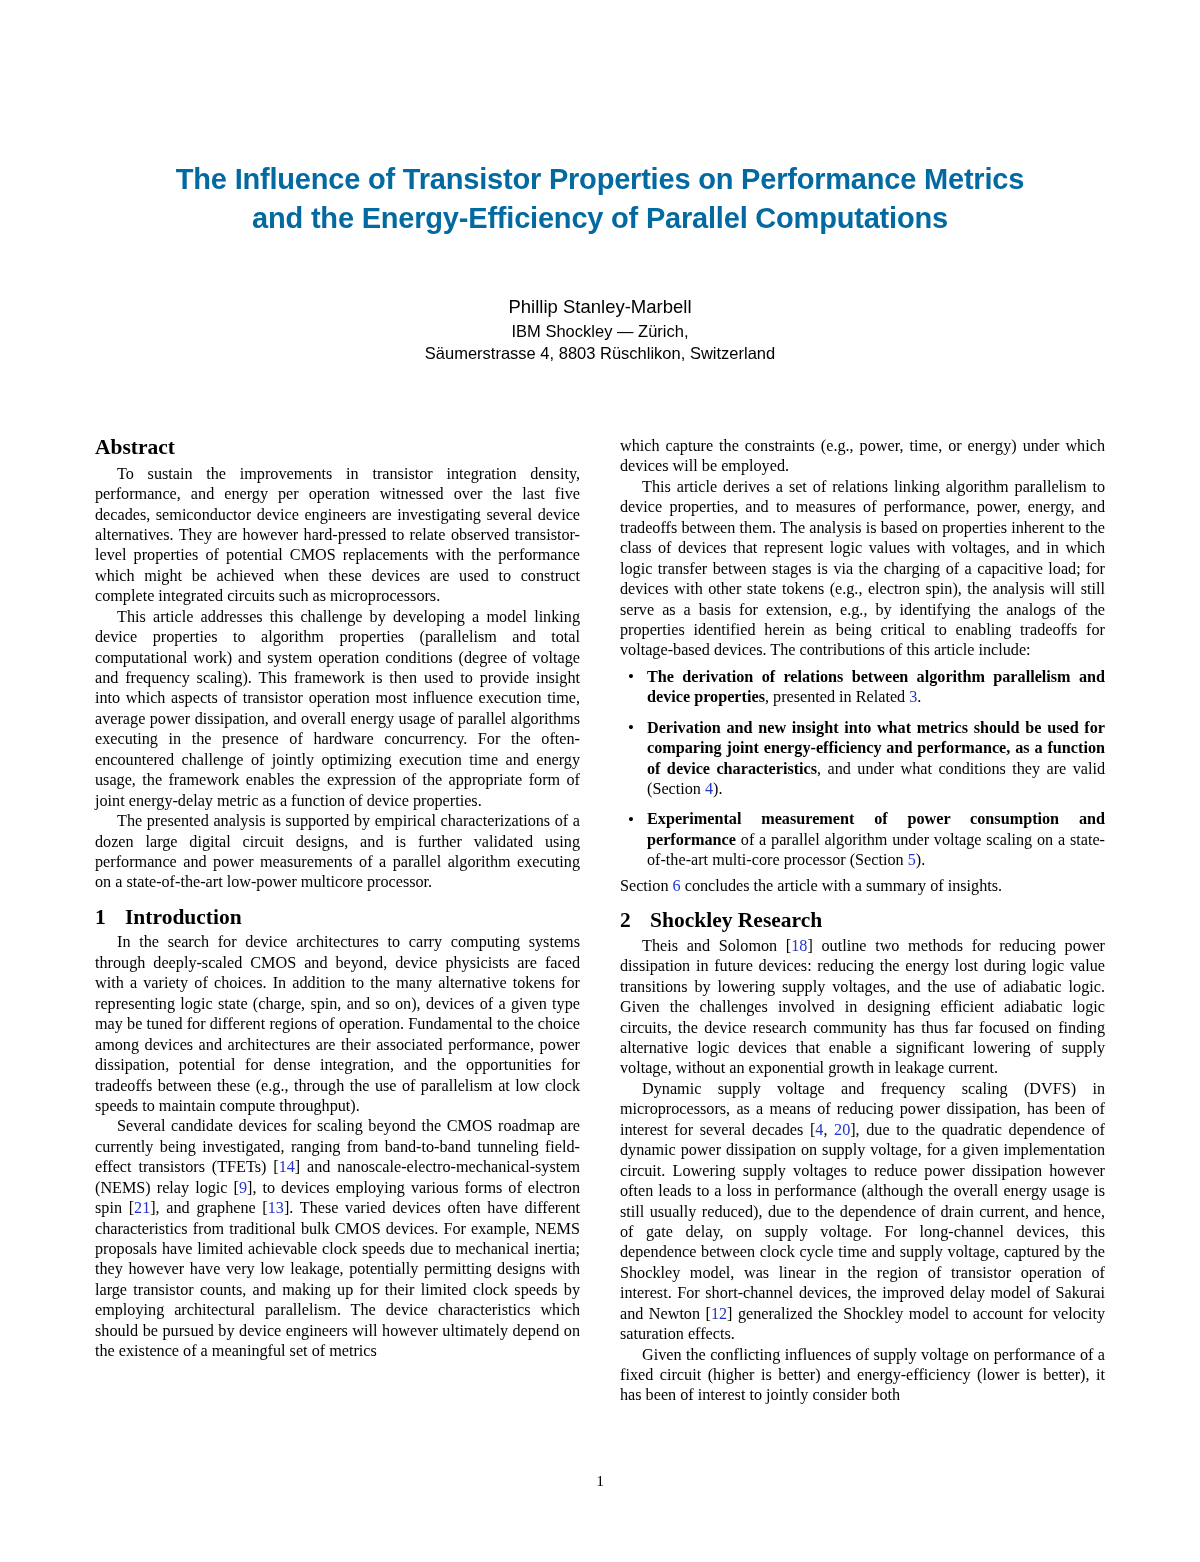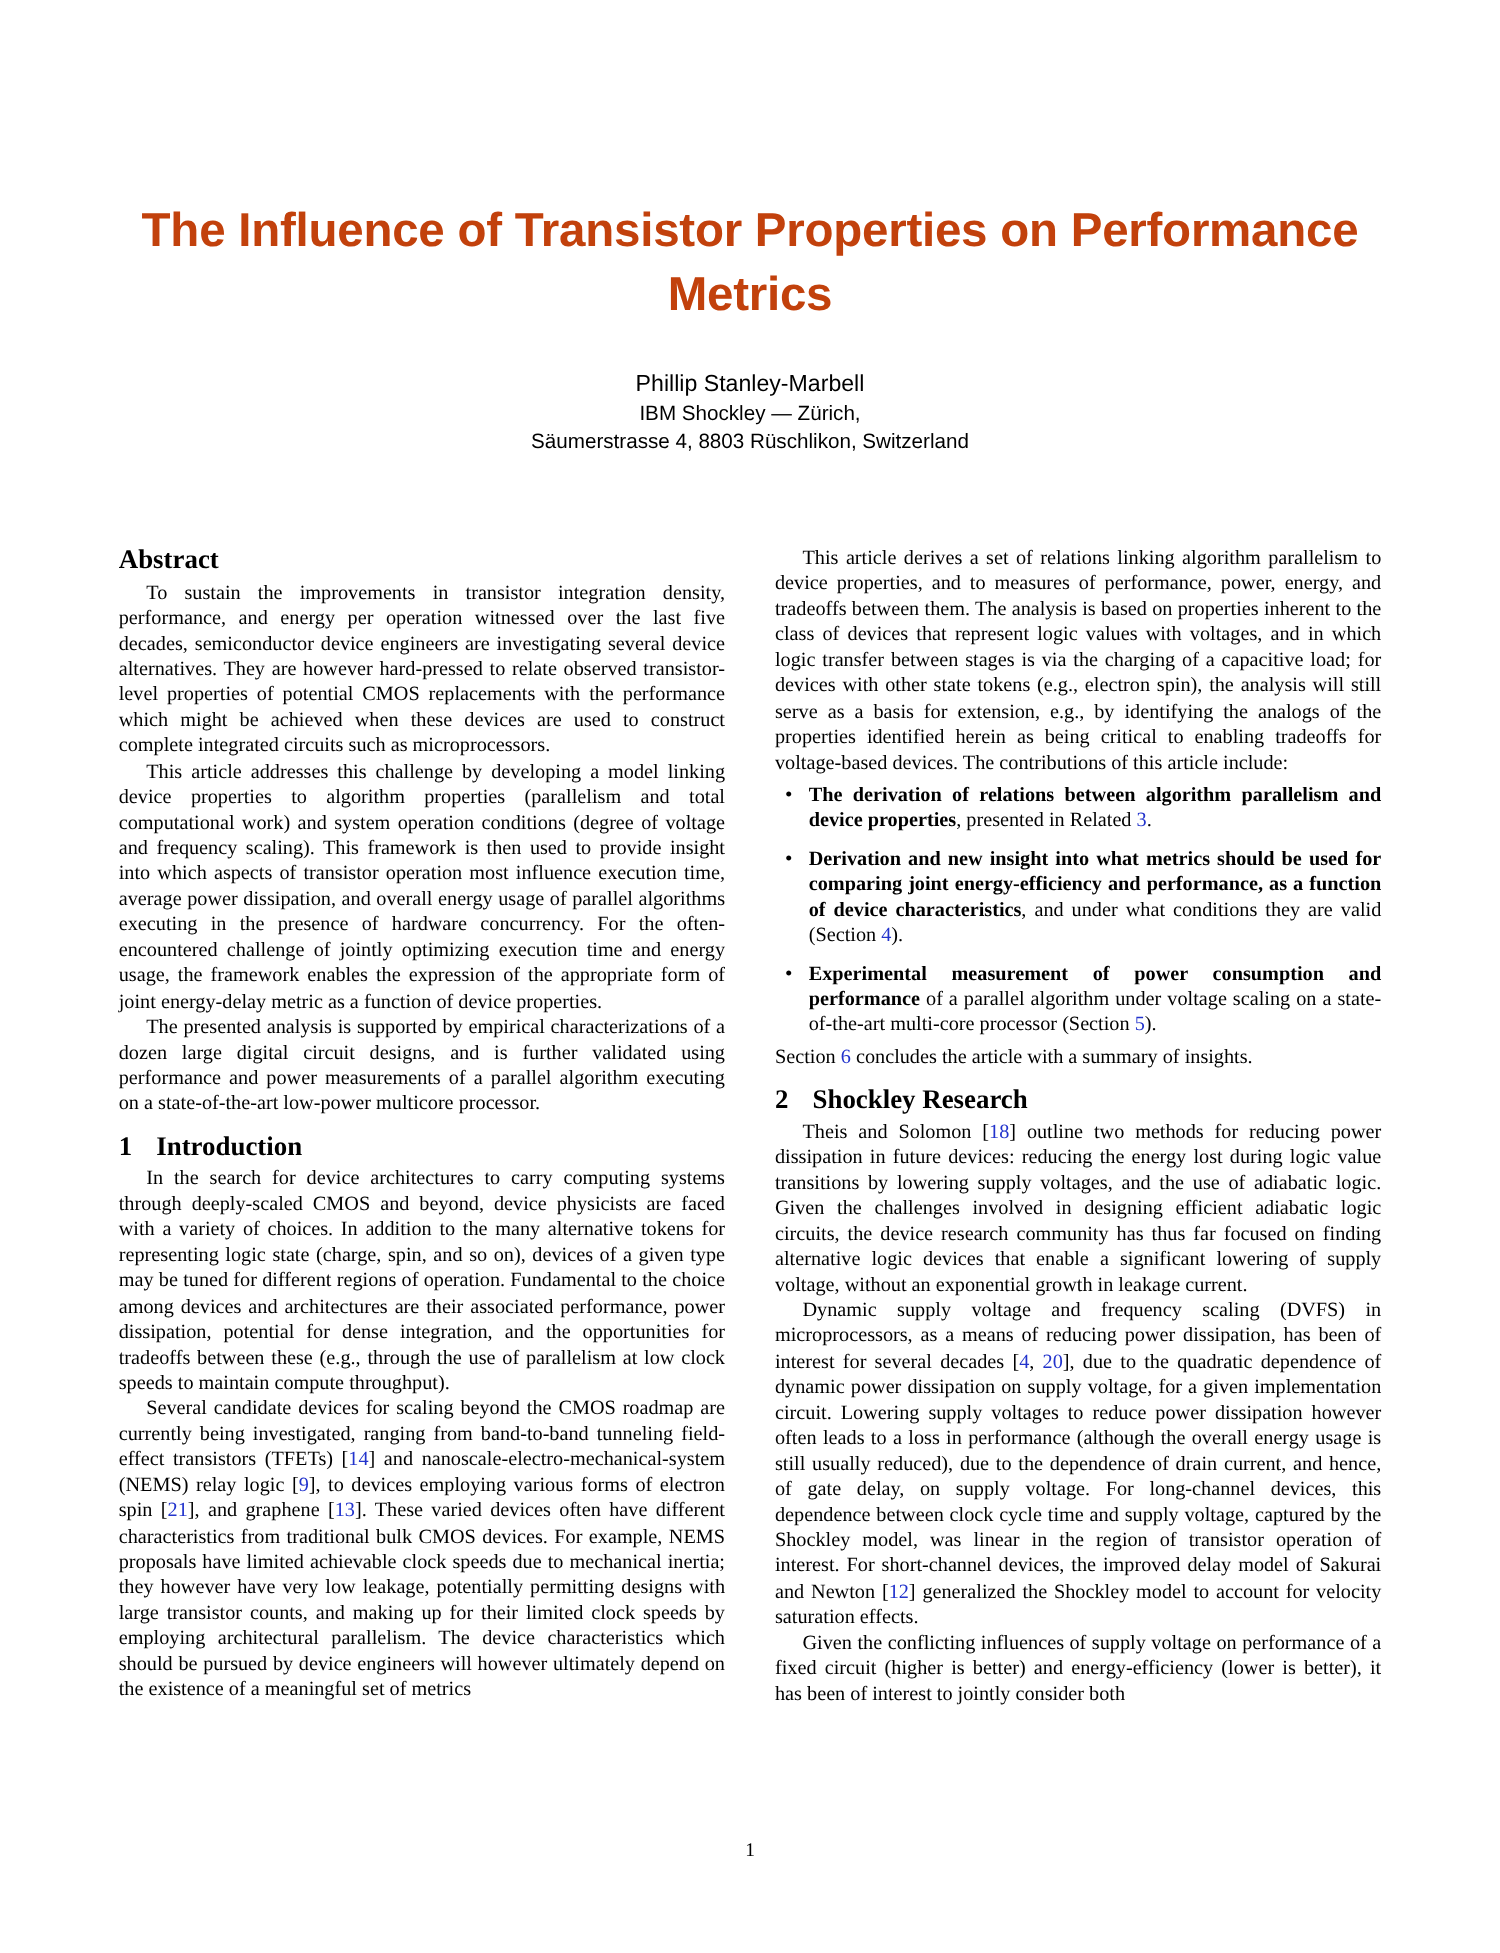--- a/index.html
+++ b/index.html
@@ -28,25 +28,25 @@
   .titleblock {
     position: absolute;
     left: 95px;
     top: 160px;
     width: 1010px;
     text-align: center;
   }
   .paper-title {
     font-family: "Liberation Sans", "DejaVu Sans", sans-serif;
     font-weight: bold;
-    font-size: 38px;
+    font-size: 29px;
     line-height: 1.33;
     letter-spacing: -0.2px;
     margin: 0;
-    color: #c2410c;
+    color: #0369a1;
   }
 
   .authorblock {
     position: absolute;
     left: 95px;
     top: 295px;
     width: 1010px;
     text-align: center;
     font-family: "Liberation Sans", "DejaVu Sans", sans-serif;
     color: #000;
@@ -152,20 +152,21 @@
   }
 </style>
 </head>
 <body>
 
 <div class="page">
 
   <div class="titleblock">
     <div class="paper-title">
       <span>The Influence of Transistor Properties on Performance Metrics</span><br>
+      <span>and the Energy-Efficiency of Parallel Computations</span>
     </div>
   </div>
 
   <div class="authorblock">
     <div class="author-name">Phillip Stanley-Marbell</div>
     <div class="affil-line">IBM Shockley — Zürich,</div>
     <div class="affil-line">Säumerstrasse 4, 8803 Rüschlikon, Switzerland</div>
   </div>
 
   <div class="columns">
@@ -184,20 +185,21 @@
       </h2>
 
       <p class="para">In the search for device architectures to carry computing systems through deeply-scaled CMOS and beyond, device physicists are faced with a variety of choices. In addition to the many alternative tokens for representing logic state (charge, spin, and so on), devices of a given type may be tuned for different regions of operation. Fundamental to the choice among devices and architectures are their associated performance, power dissipation, potential for dense integration, and the opportunities for tradeoffs between these (e.g., through the use of parallelism at low clock speeds to maintain compute throughput).</p>
 
       <p class="para"><span>Several candidate devices for scaling beyond the CMOS roadmap are currently being investigated, ranging from band-to-band tunneling field-effect transistors (TFETs) [</span><span class="cite">14</span><span>] and nanoscale-electro-mechanical-system (NEMS) relay logic [</span><span class="cite">9</span><span>], to devices employing various forms of electron spin [</span><span class="cite">21</span><span>], and graphene [</span><span class="cite">13</span><span>]. These varied devices often have different characteristics from traditional bulk CMOS devices. For example, NEMS proposals have limited achievable clock speeds due to mechanical inertia; they however have very low leakage, potentially permitting designs with large transistor counts, and making up for their limited clock speeds by employing architectural parallelism. The device characteristics which should be pursued by device engineers will however ultimately depend on the existence of a meaningful set of metrics</span></p>
 
     </div>
 
     <div class="col">
 
+      <p class="para noindent">which capture the constraints (e.g., power, time, or energy) under which devices will be employed.</p>
 
       <p class="para">This article derives a set of relations linking algorithm parallelism to device properties, and to measures of performance, power, energy, and tradeoffs between them. The analysis is based on properties inherent to the class of devices that represent logic values with voltages, and in which logic transfer between stages is via the charging of a capacitive load; for devices with other state tokens (e.g., electron spin), the analysis will still serve as a basis for extension, e.g., by identifying the analogs of the properties identified herein as being critical to enabling tradeoffs for voltage-based devices. The contributions of this article include:</p>
 
       <ul class="contrib">
         <li>
           <span class="bullet-dot">•</span><span class="lead">The derivation of relations between algorithm parallelism and device properties</span><span>, presented in Related </span><span class="cite">3</span><span>.</span>
         </li>
         <li>
           <span class="bullet-dot">•</span><span class="lead">Derivation and new insight into what metrics should be used for comparing joint energy-efficiency and performance, as a function of device characteristics</span><span>, and under what conditions they are valid (Section </span><span class="cite">4</span><span>).</span>
         </li>

